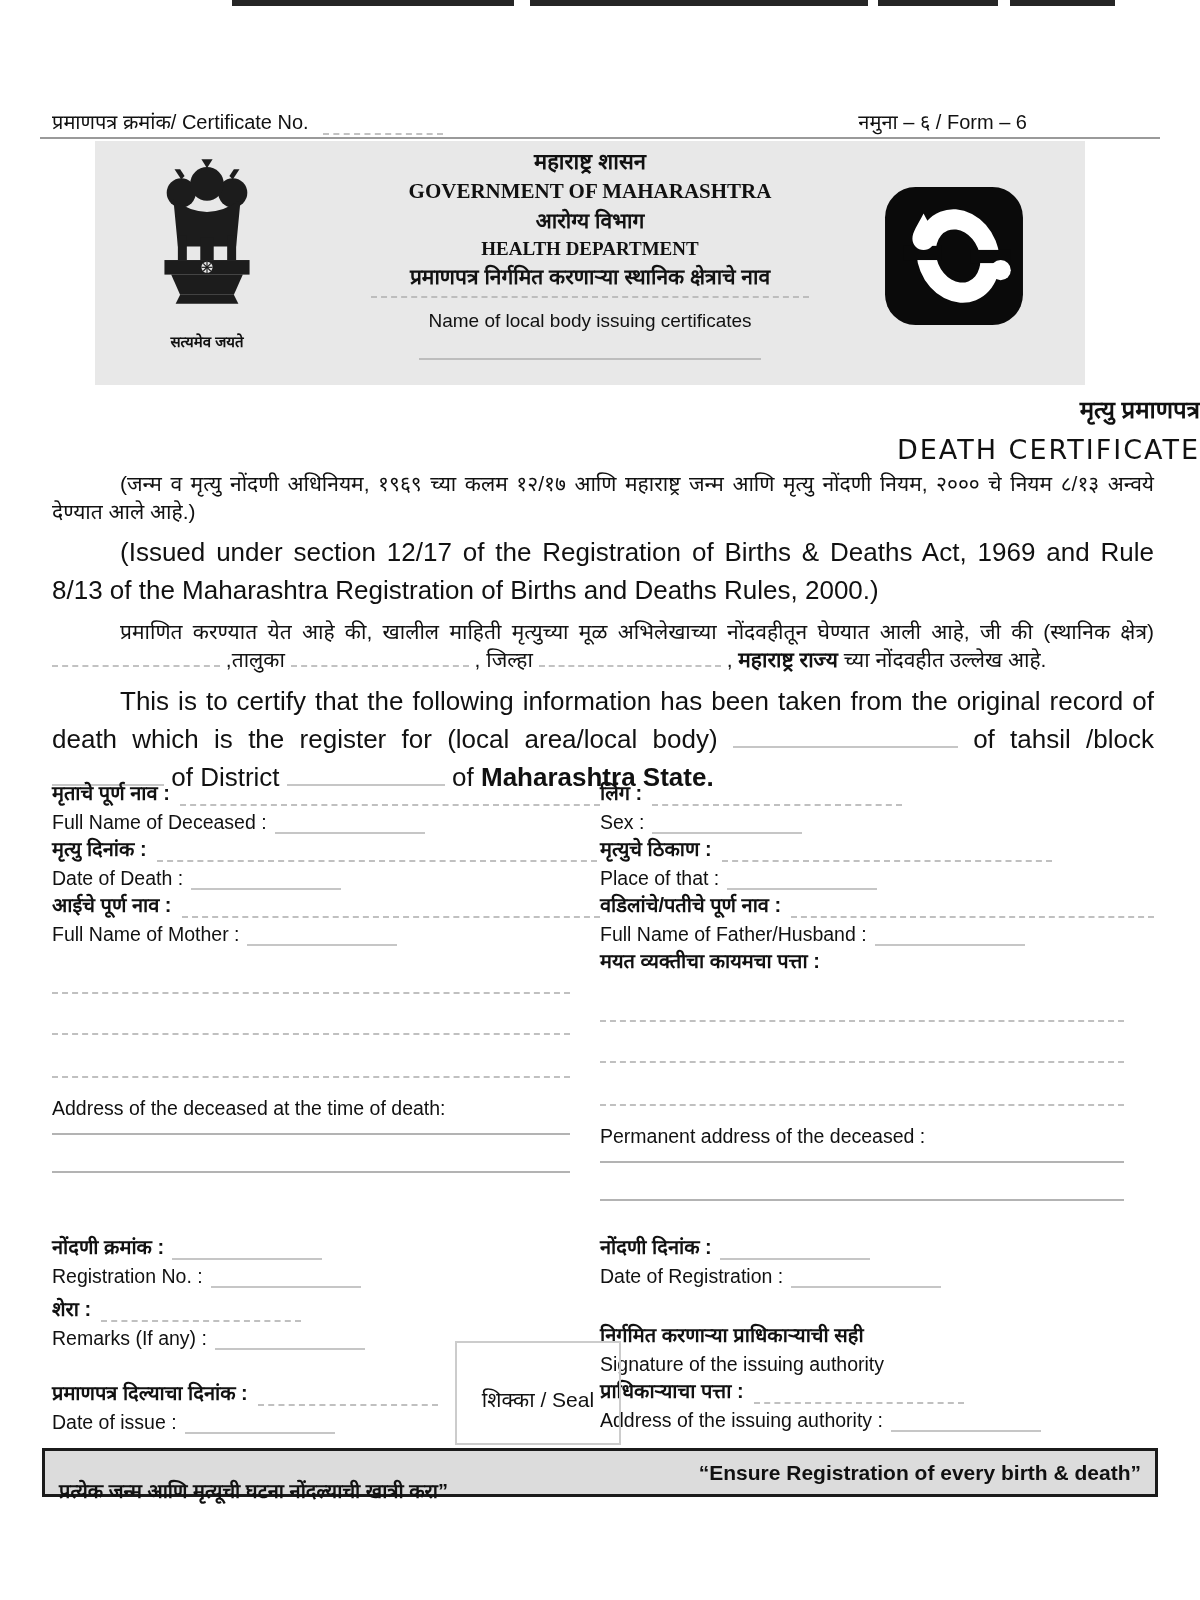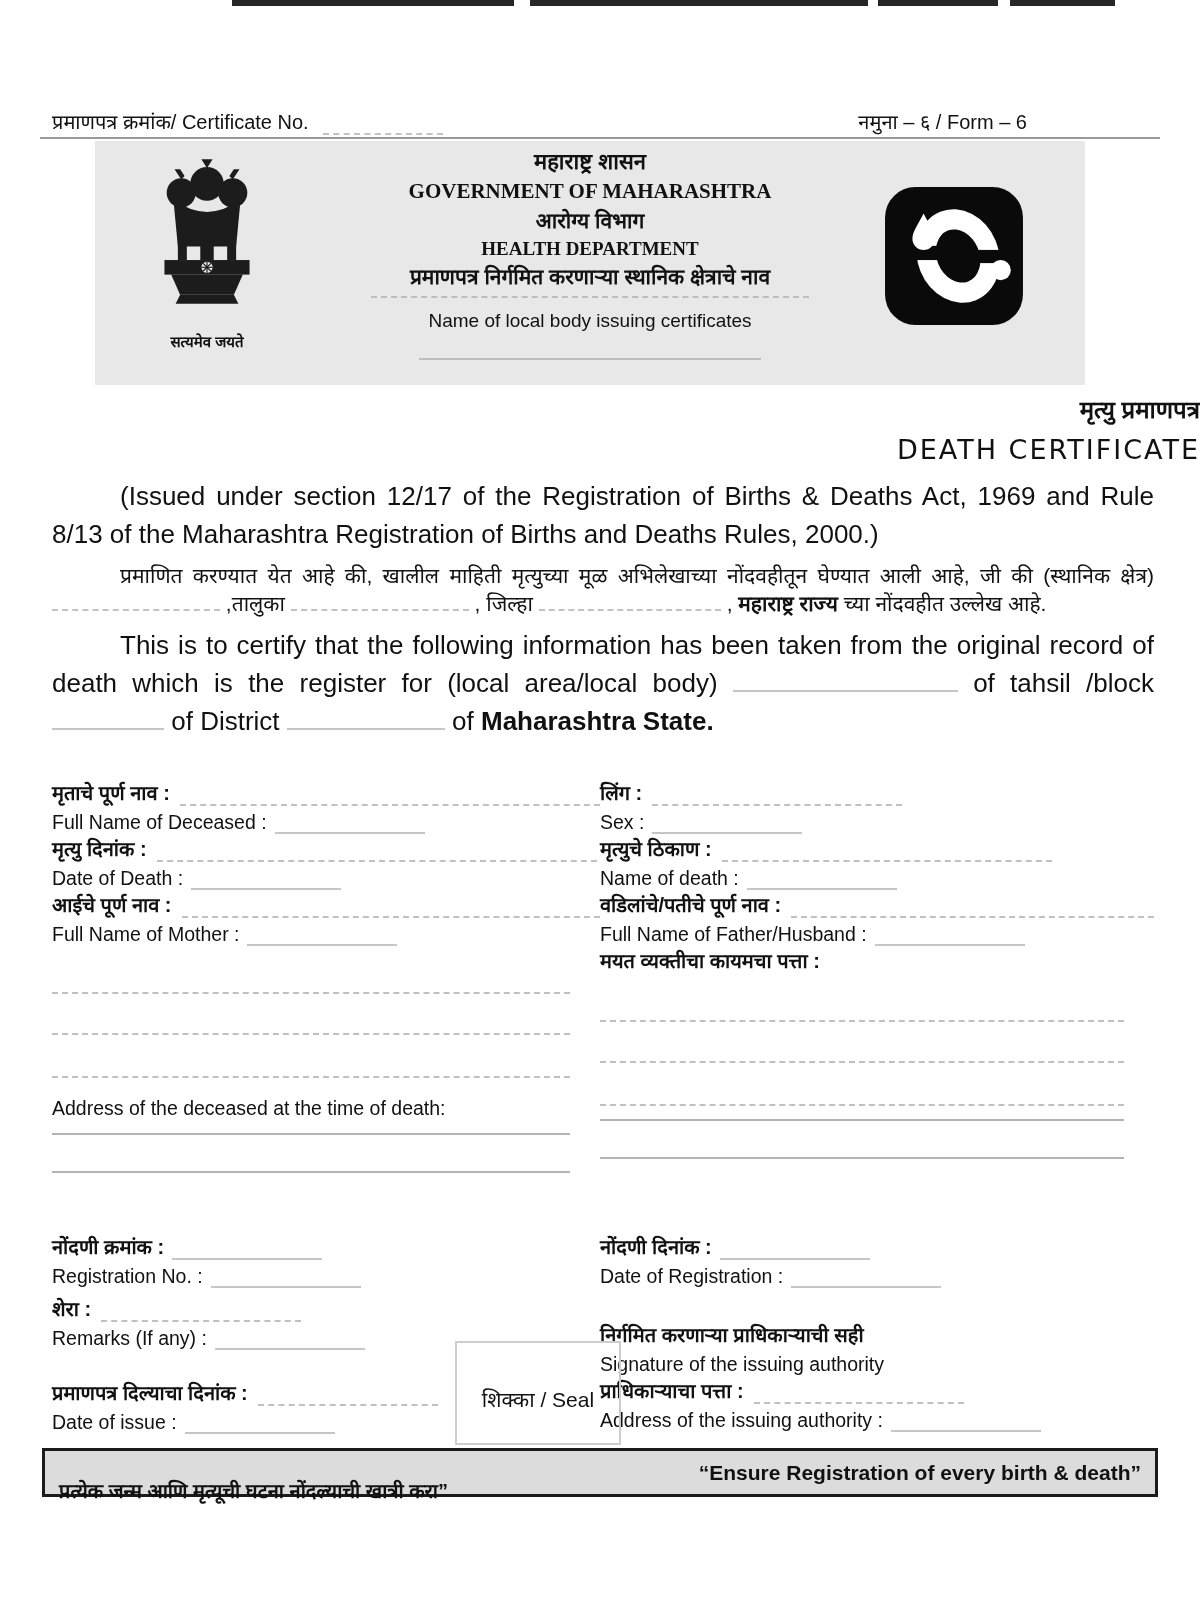--- a/index.html
+++ b/index.html
@@ -135,20 +135,21 @@
     <circle cx="116" cy="84" r="10" fill="#ffffff"></circle>
   </svg>
 </div>
 
 <div id="titleblk" class="abs">
   <div id="title-mr">मृत्यु प्रमाणपत्र</div>
   <div id="title-en">DEATH CERTIFICATE</div>
 </div>
 
 <div id="paras" class="abs">
+  <div class="para p-mr">(जन्म व मृत्यु नोंदणी अधिनियम, १९६९ च्या कलम १२/१७ आणि महाराष्ट्र जन्म आणि मृत्यु नोंदणी नियम, २००० चे नियम ८/१३ अन्वये देण्यात आले आहे.)</div>
   <div class="para p-en">(Issued  under section 12/17 of the Registration of Births &amp; Deaths Act, 1969 and Rule 8/13 of the Maharashtra Registration of Births and Deaths Rules, 2000.)</div>
   <div class="para p-mr" style="margin-top:9px;">
     <span>प्रमाणित करण्यात येत आहे की, खालील माहिती मृत्युच्या मूळ अभिलेखाच्या नोंदवहीतून घेण्यात आली आहे, जी की (स्थानिक क्षेत्र)</span>
     <span class="ib-dash" style="width:168px;"></span>
     <span>,तालुका</span>
     <span class="ib-dash" style="width:178px;"></span>
     <span>, जिल्हा</span>
     <span class="ib-dash" style="width:182px;"></span>
     <span>,</span>
     <span class="b">महाराष्ट्र राज्य</span>
@@ -210,37 +211,40 @@
       </div>
     <div class="line">
         <span class="len">Sex :</span>
         <span class="b150"></span>
       </div>
     <div class="line">
         <span class="lmr">मृत्युचे ठिकाण :</span>
         <span class="dashf" style="max-width:330px;"></span>
       </div>
     <div class="line">
-        <span class="len">Name of death :</span>
+        <span class="len">Place of that :</span>
         <span class="b150"></span>
       </div>
     <div class="line">
         <span class="lmr">वडिलांचे/पतीचे पूर्ण नाव :</span>
         <span class="dashf"></span>
       </div>
     <div class="line">
         <span class="len">Full Name of Father/Husband  :</span>
         <span class="b150"></span>
       </div>
     <div class="line">
         <span class="lmr">मयत व्यक्तीचा कायमचा पत्ता :</span>
       </div>
     <div class="addr-dash" style="margin-top:44px;"></div>
     <div class="addr-dash" style="margin-top:37px;"></div>
     <div class="addr-dash" style="margin-top:39px;"></div>
+    <div class="line" style="margin-top:14px;">
+        <span class="len">Permanent address of the deceased :</span>
+      </div>
     <div class="addr-solid" style="margin-top:11px;"></div>
     <div class="addr-solid" style="margin-top:34px;"></div>
   </div>
 </div>
 
 <div id="bottom" class="abs">
   <div class="fcol" style="padding-top:10px;">
     <div class="line">
         <span class="lmr">नोंदणी क्रमांक :</span>
         <span class="b150"></span>

